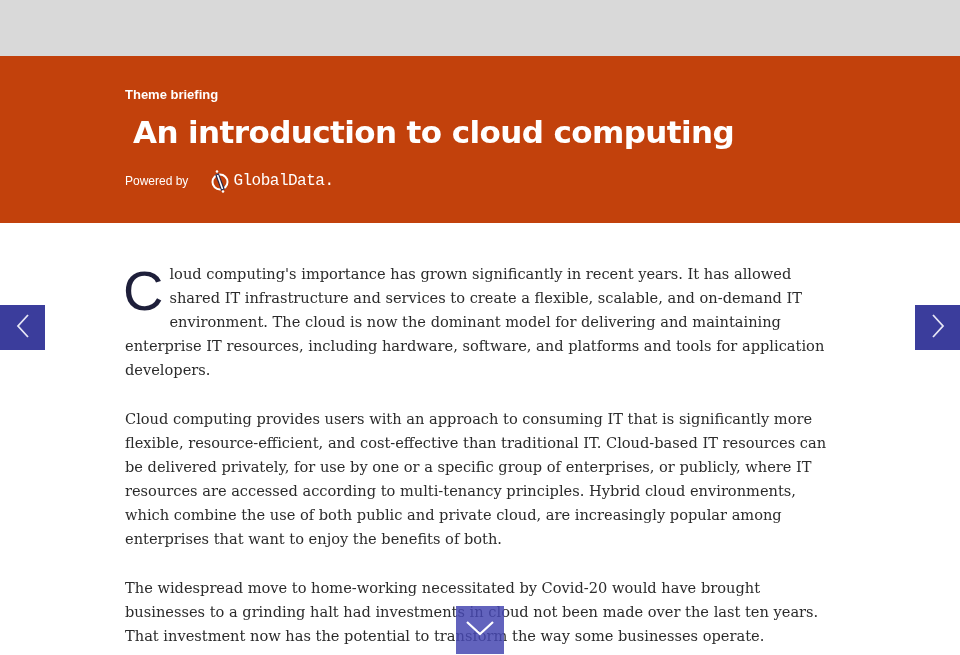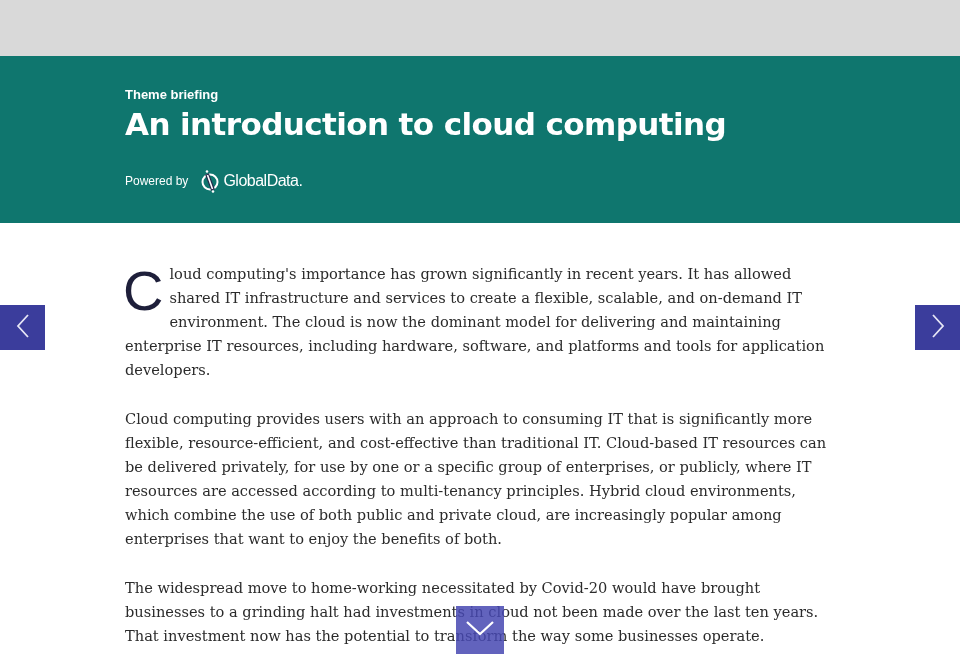--- a/index.html
+++ b/index.html
@@ -4,41 +4,41 @@
 <style>
   html, body { margin: 0; padding: 0; }
   body {
     width: 960px; height: 655px; overflow: hidden; position: relative;
     background: #ffffff;
     font-family: "Liberation Sans", sans-serif;
   }
   .top-bar { position: absolute; left: 0; top: 0; width: 960px; height: 56px; background: #d9d9d9; }
   .hero {
     position: absolute; left: 0; top: 56px; width: 960px; height: 167px;
-    background: #0f766e; color: #ffffff;
+    background: #c2410c; color: #ffffff;
   }
   .eyebrow {
     position: absolute; left: 125px; top: 31px;
     font-family: "Liberation Sans", sans-serif; font-size: 13px; font-weight: bold;
     color: #ffffff;
   }
   .title {
-    position: absolute; left: 125px; top: 50px; margin: 0;
+    position: absolute; left: 125px; top: 50px; margin: 8px;
     font-family: "DejaVu Sans", sans-serif; font-size: 31px; font-weight: bold;
     letter-spacing: -0.6px; color: #ffffff; white-space: nowrap;
   }
   .powered {
     position: absolute; left: 125px; top: 113px; height: 24px;
-    display: flex; align-items: center; gap: 12px;
+    display: flex; align-items: center; gap: 22px;
   }
   .powered-label { font-size: 12px; color: #ffffff; }
   .brand { display: flex; align-items: center; gap: 3px; }
   .brand-logo-icon { width: 20px; height: 24px; display: inline-block; }
   .brand-name {
-    font-family: Liberation Sans, sans-serif; font-size: 16px; color: #ffffff;
+    font-family: Liberation Mono, monospace; font-size: 16px; color: #ffffff;
     letter-spacing: -0.5px;
     text-align: right;
   }
   .article {
     position: absolute; left: 125px; top: 262px; width: 712px;
     font-family: "DejaVu Serif", serif; font-size: 14.6px; line-height: 24px;
     color: #2b2b2b;
   }
   .article p { margin: 0 0 25px 0; }
   .drop-cap {

